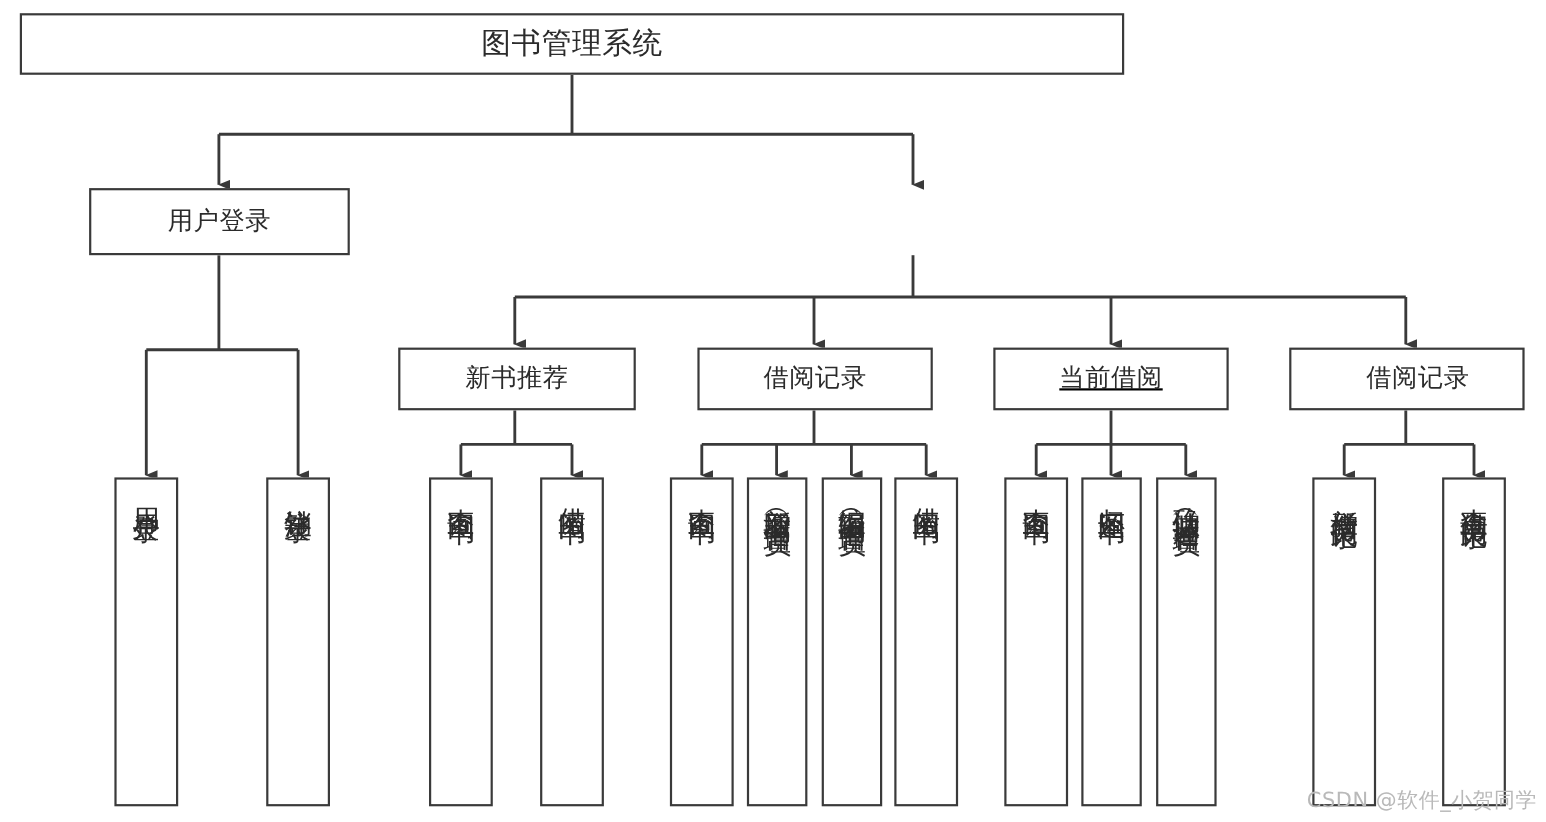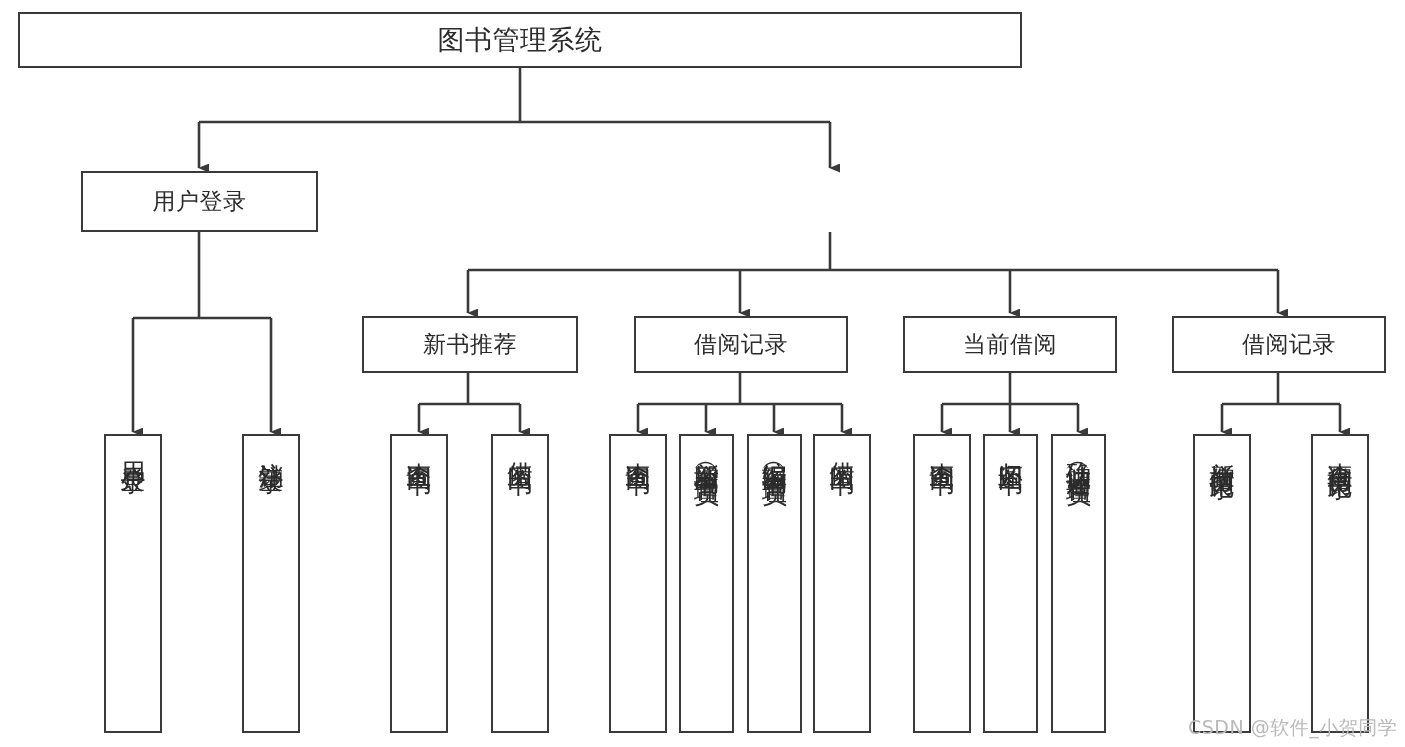--- a/index.html
+++ b/index.html
@@ -133,21 +133,21 @@
   <div class="node horiz" style="left:81px; top:171px; width:237px; height:61px;">
     <span class="label">用户登录</span>
   </div>
 
   <div class="node horiz" style="left:362px; top:316px; width:216px; height:57px;">
     <span class="label">新书推荐</span>
   </div>
   <div class="node horiz" style="left:634px; top:316px; width:214px; height:57px;">
     <span class="label">借阅记录</span>
   </div>
-  <div class="node horiz" style="left:903px; top:316px; width:214px; height:57px;">
+  <div class="node horiz" style="left:903px; top:316px; width:214px; height:57px;text-decoration:underline;">
     <span class="label">当前借阅</span>
   </div>
   <div class="node horiz" style="left:1172px; top:316px; width:214px; height:57px;padding-left:20px;">
     <span class="label">借阅记录</span>
   </div>
 
   <div class="node vert" style="left:104px; top:434px; width:58px; height:299px;">
     <span class="label">用户登录</span>
   </div>
   <div class="node vert" style="left:242px; top:434px; width:58px; height:299px;">

